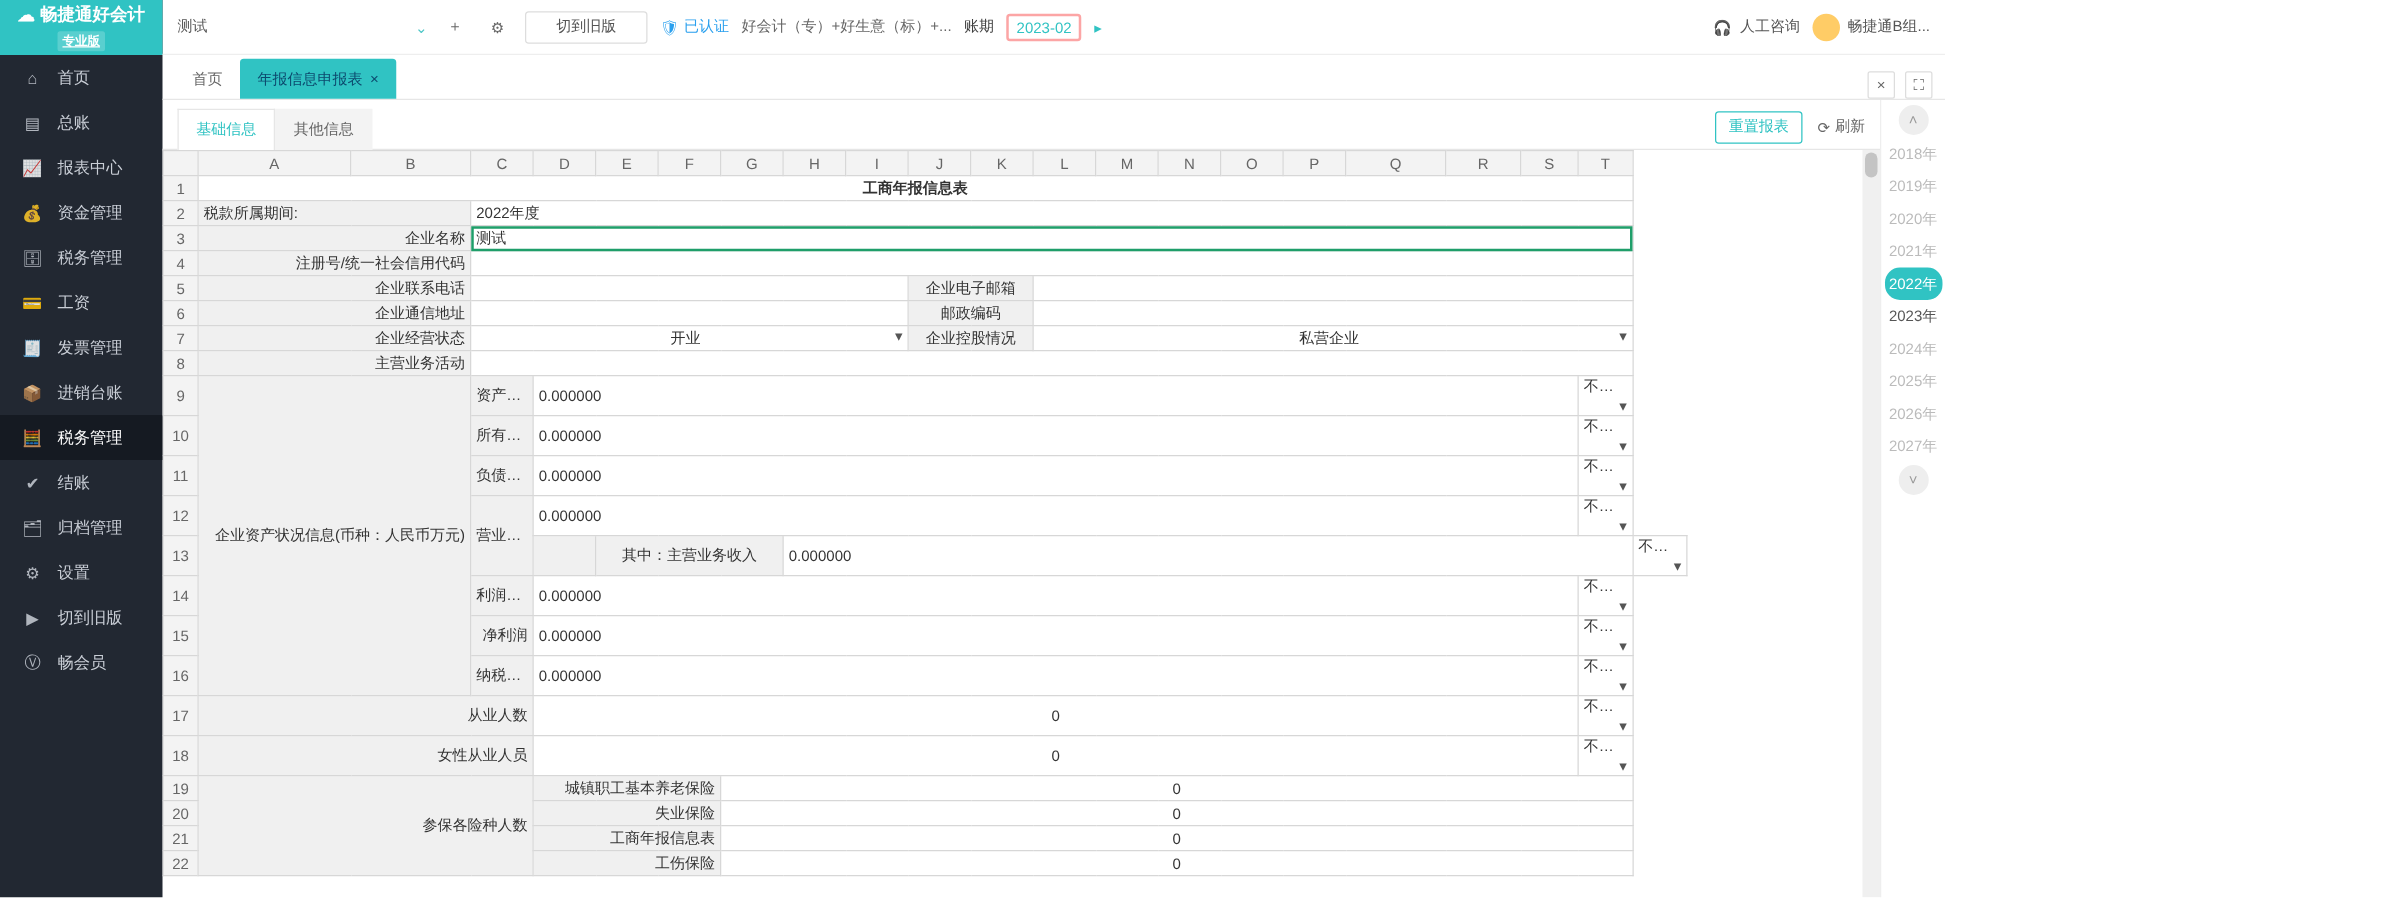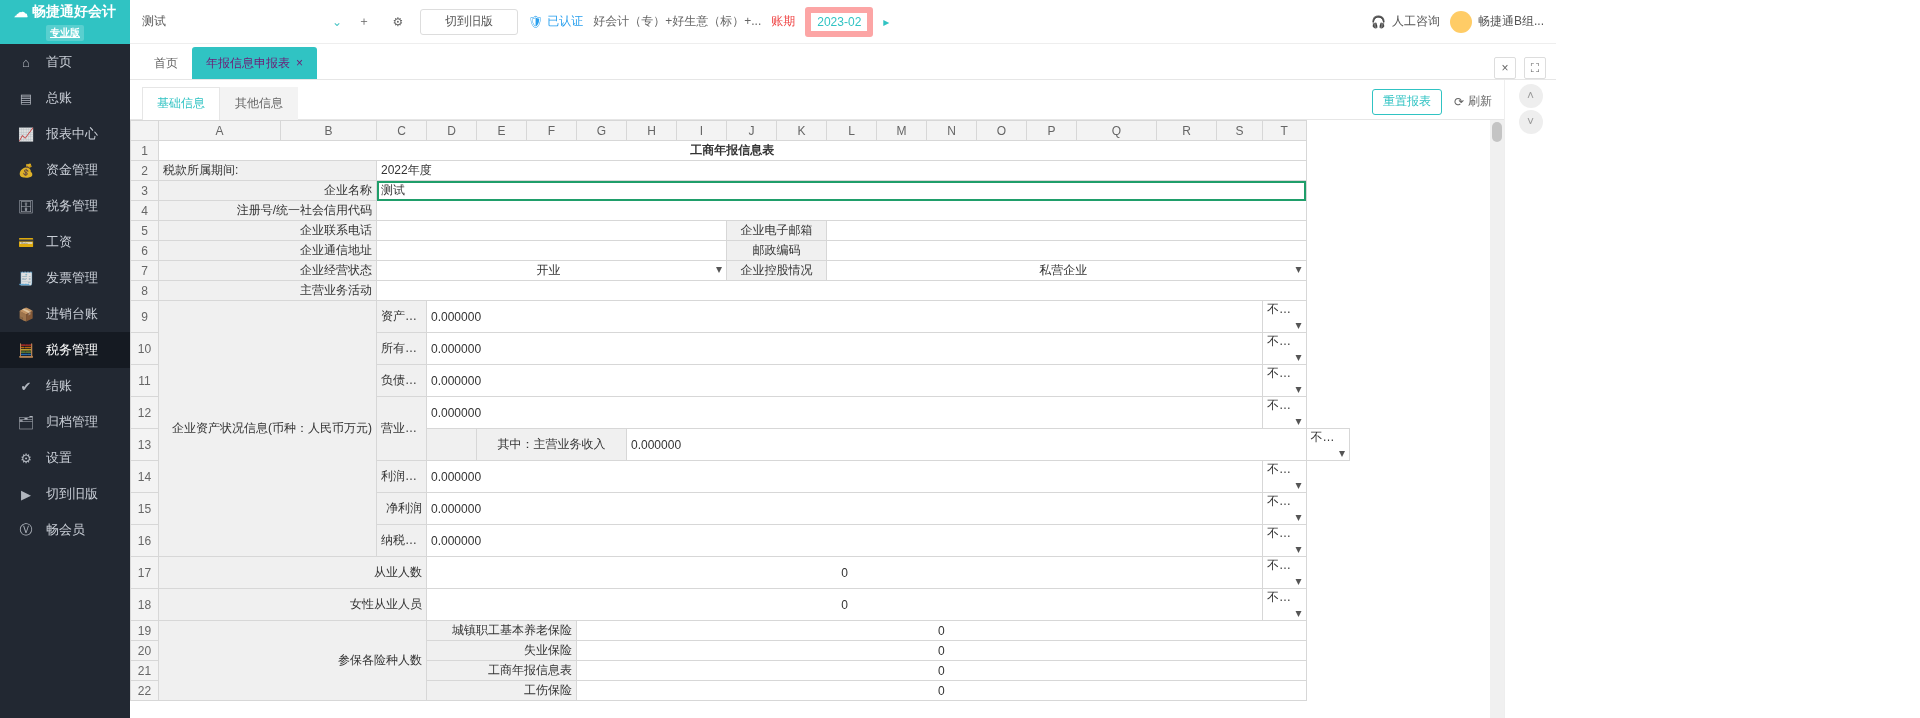--- a/index.html
+++ b/index.html
@@ -16,29 +16,29 @@
   
   .main { flex: 1; display: flex; flex-direction: column; min-width: 0; }
   
   .topbar { height: 44px; display: flex; align-items: center; padding: 0 12px; border-bottom: 1px solid #eee; gap: 10px; }
   .company-select { width: 200px; height: 28px; border: none; display:flex; align-items:center; justify-content:space-between; color:#555; cursor:pointer;}
   .company-select .caret { color:#4dc6c6; }
   .tbtn-icon { width:24px; height:24px; display:flex; align-items:center; justify-content:center; cursor:pointer; color:#666; }
   .tbtn-outline { height:26px; padding:0 24px; border:1px solid #ddd; border-radius:3px; display:flex; align-items:center; cursor:pointer; color:#555;}
   .badge-verified { display:flex; align-items:center; gap:4px; color:#2aa0ee;}
   .plan-text { color:#666; }
-  .period-label { color:#ef4444;}
-  .period-value { color:#30c3c3; border:6px solid #fca5a5; padding:2px 6px; border-radius:3px; cursor:pointer;}
+  .period-label { color:#404040;}
+  .period-value { color:#30c3c3; border:2px solid #fca5a5; padding:2px 6px; border-radius:3px; cursor:pointer;}
   .spacer { flex:1; }
   .top-right-item { display:flex; align-items:center; gap:6px; color:#555; cursor:pointer;}
   .avatar { width:22px; height:22px; border-radius:50%; background:#ffcc66; display:inline-block; }
   
   .tabs { height: 36px; display:flex; align-items:flex-end; padding-left:10px; border-bottom:1px solid #e6e6e6; gap:0;}
   .tab { height:32px; padding:0 14px; display:flex; align-items:center; gap:6px; border-radius:3px 3px 0 0; cursor:pointer; color:#666;}
-  .tab.active { background:#30c3c3; color:#701a75; }
+  .tab.active { background:#30c3c3; color:#0c4a6e; }
   .tab .close { font-size:12px; }
   .tabs-right { margin-left:auto; display:flex; align-items:center; gap:8px; padding-right:10px;}
   .sq-btn { width:22px; height:22px; border:1px solid #ddd; border-radius:2px; display:flex; align-items:center; justify-content:center; cursor:pointer; color:#666;}
   
   .content { flex:1; display:flex; min-height:0; }
   .sheet-wrap { flex:1; display:flex; flex-direction:column; min-width:0; }
   
   .sub-bar { height:40px; display:flex; align-items:center; padding:4px 12px 0 12px; border-bottom:1px solid #e6e6e6; gap:0;}
   .sub-tab { height:34px; padding:0 14px; display:flex; align-items:center; border:1px solid transparent; cursor:pointer; color:#666; background:#f3f3f3; margin-top:4px;}
   .sub-tab.active { color:#30c3c3; background:#fff; border:1px solid #e6e6e6; border-bottom:1px solid #fff; }
@@ -391,17 +391,29 @@
               </tbody>
           </table>
           <div class="mini-scroll">
             <div class="mini-thumb" style="top:2px; height:20px;"></div>
           </div>
         </div>
       </div>
 
       <div class="year-rail">
         <div class="year-nav">˄</div>
+        <div id="year-list">
+            <div class="year-item">2018年</div>
+            <div class="year-item">2019年</div>
+            <div class="year-item">2020年</div>
+            <div class="year-item">2021年</div>
+            <div class="year-item active">2022年</div>
+            <div class="year-item dark">2023年</div>
+            <div class="year-item">2024年</div>
+            <div class="year-item">2025年</div>
+            <div class="year-item">2026年</div>
+            <div class="year-item">2027年</div>
+          </div>
         <div class="year-nav">˅</div>
       </div>
     </div>
   </div>
 </div>
 
 </body></html>

